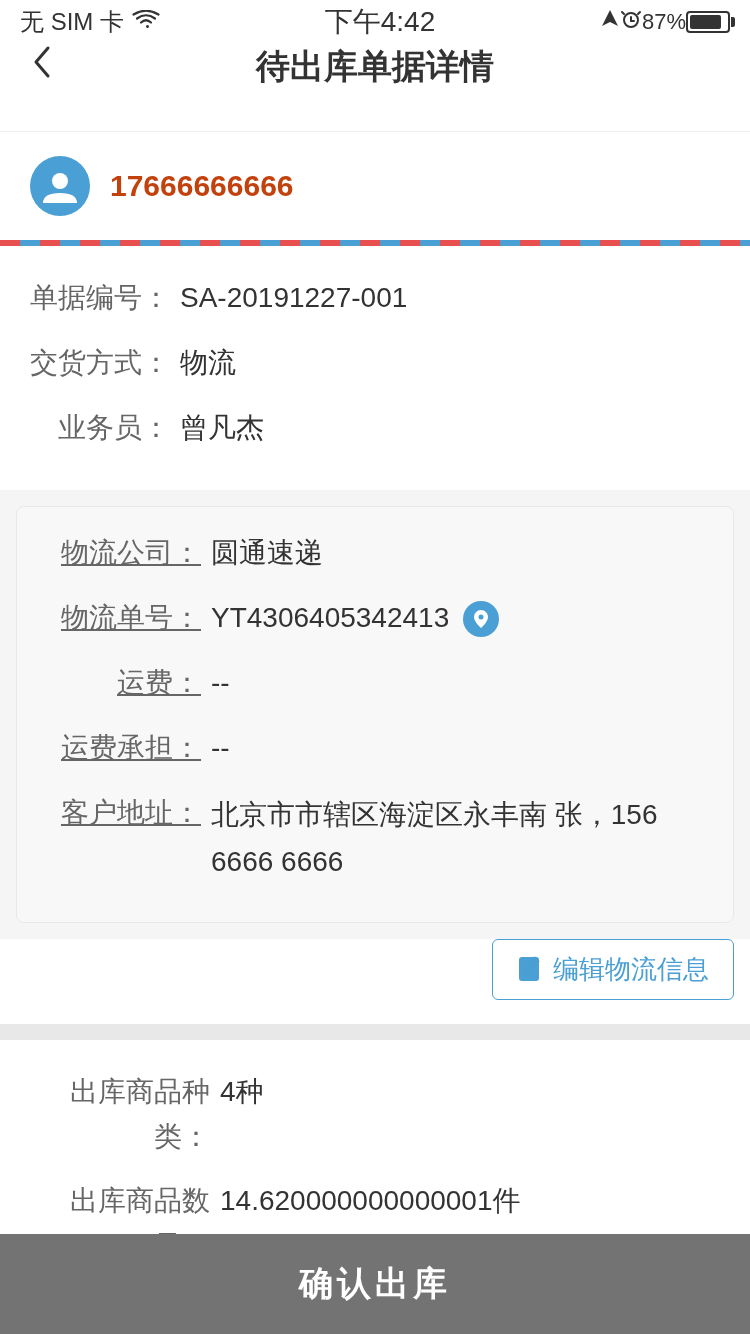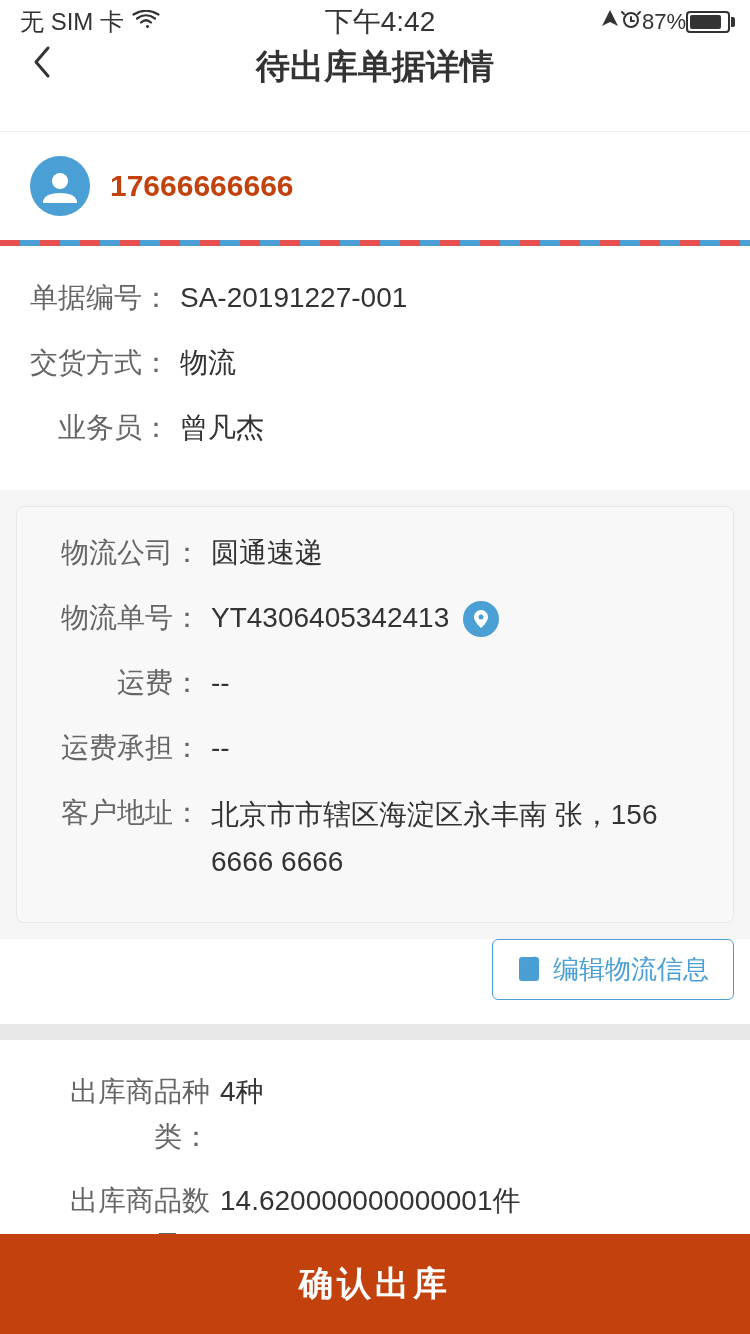--- a/index.html
+++ b/index.html
@@ -174,20 +174,21 @@
       margin-bottom: 20px;
       line-height: 1.6;
     }
     .logistics-label {
       color: #666;
       font-size: 28px;
       flex-shrink: 0;
       text-align: right;
       width: 160px;
       margin-right: 10px;
+      text-decoration: underline;
     }
     .logistics-value {
       color: #333;
       font-size: 28px;
       flex: 1;
       display: flex;
       align-items: center;
       gap: 14px;
     }
     .location-icon {
@@ -270,21 +271,21 @@
       fill: #4a9fd4;
     }
 
     
     .bottom-bar {
       position: fixed;
       bottom: 0;
       left: 0;
       width: 750px;
       height: 100px;
-      background: #c2410c;
+      background: #737373;
       display: flex;
       align-items: center;
       justify-content: center;
       cursor: pointer;
     }
     .confirm-btn-text {
       color: #fff;
       font-size: 34px;
       font-weight: 600;
       letter-spacing: 4px;

